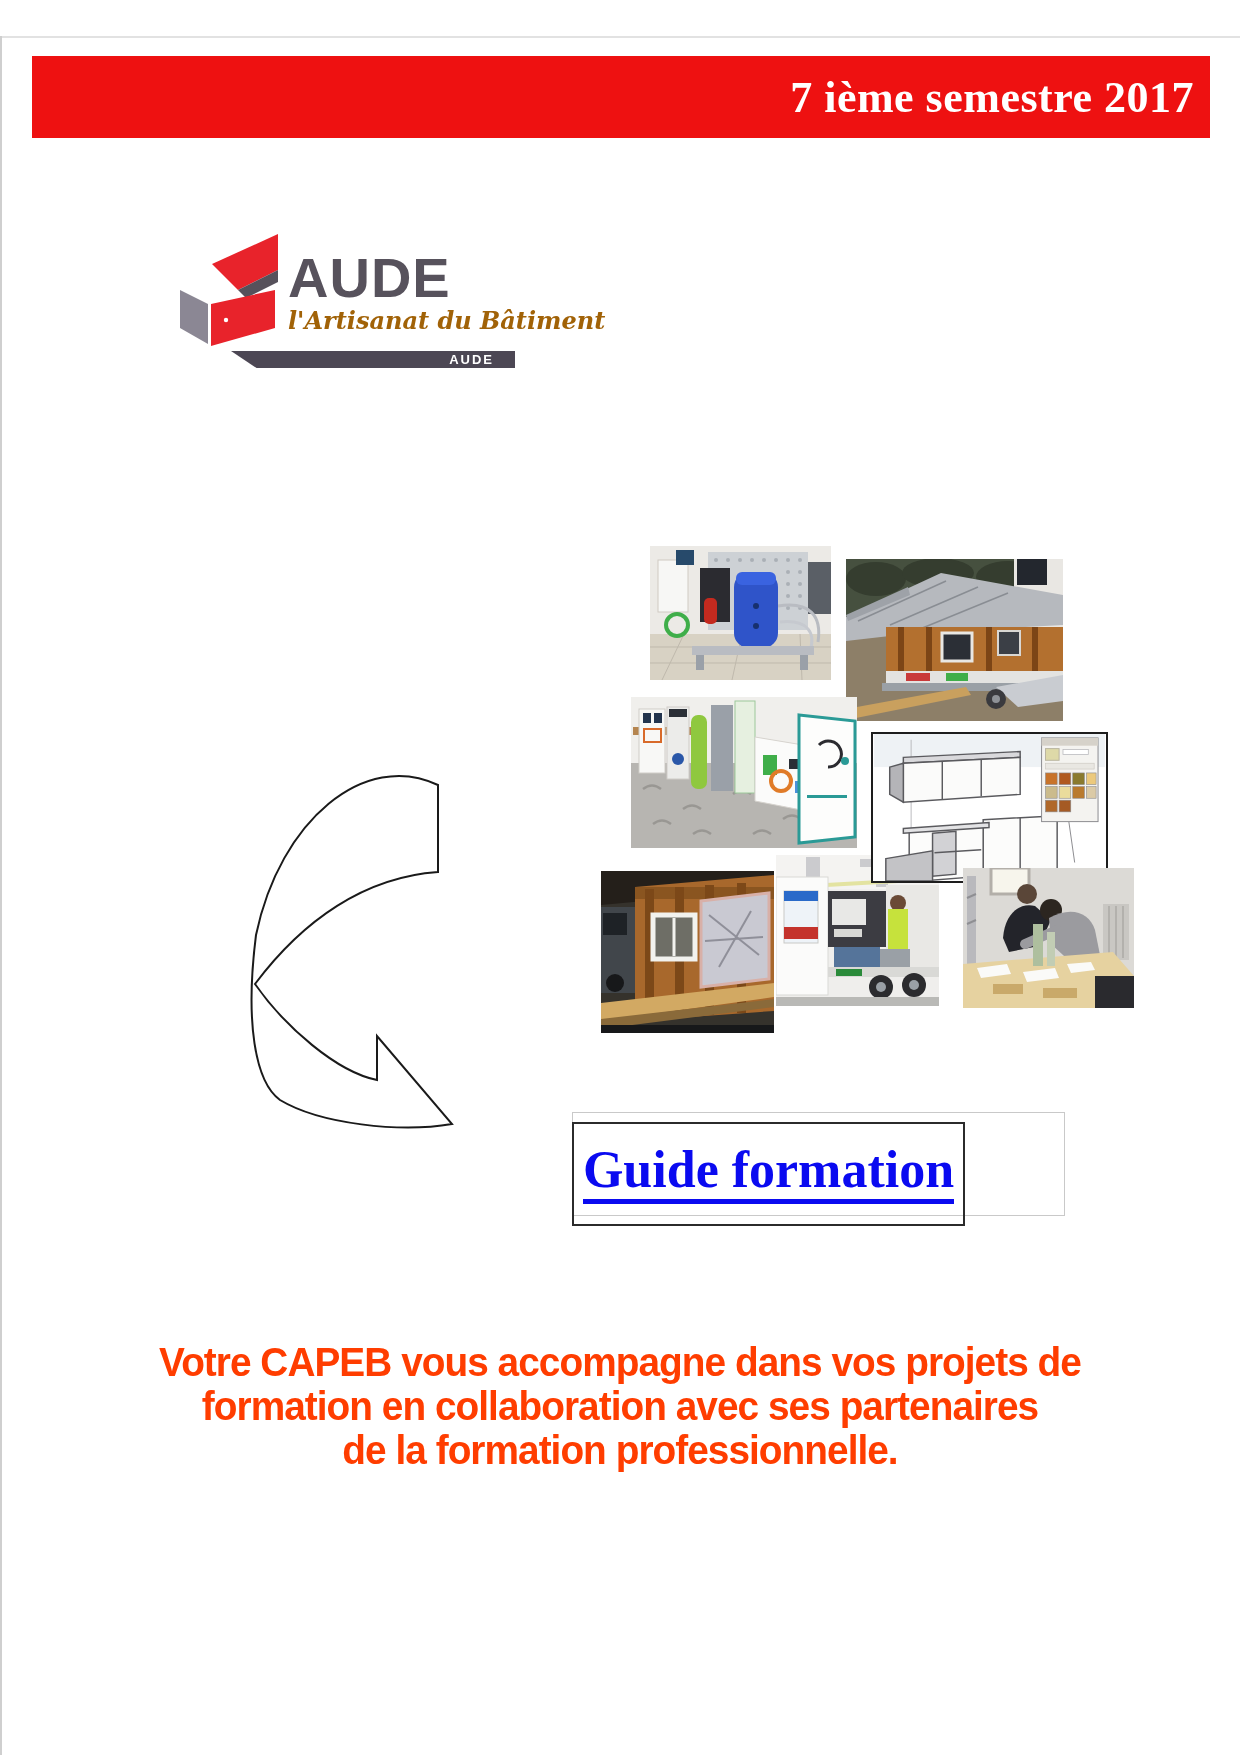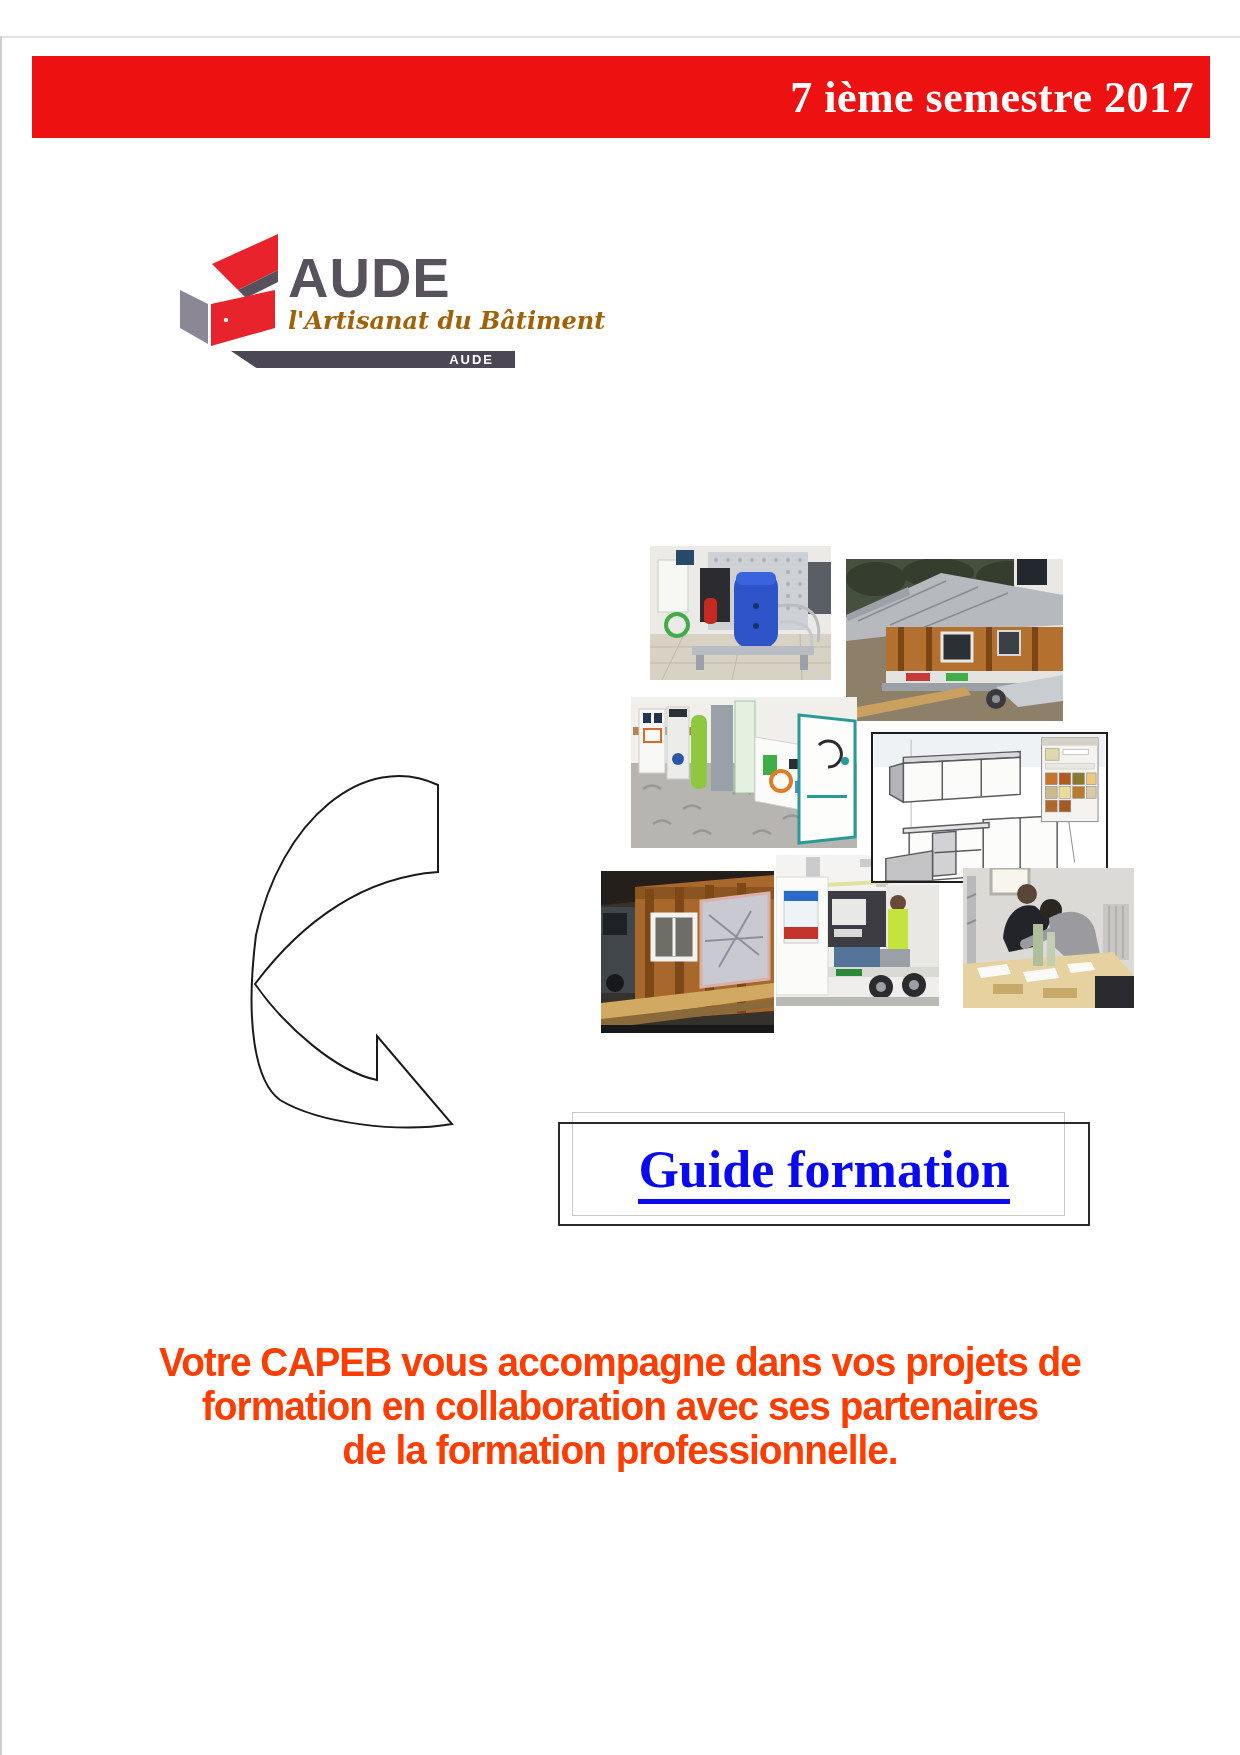--- a/index.html
+++ b/index.html
@@ -53,21 +53,21 @@
 
   
   .arrow{position:absolute;left:245px;top:692px;width:215px;height:440px;z-index:1;}
 
   
   .guide-shadow{
     position:absolute;left:572px;top:1112px;width:493px;height:104px;
     border:1px solid #c9c9c9;background:#ffffff;
   }
   .guide-box{
-    position:absolute;left:558px;top:1122px;width:532px;height:104px;
+    position:absolute;left:572px;top:1122px;width:393px;height:104px;
     border:2px solid #2b2b2b;background:transparent;
     display:flex;align-items:center;justify-content:center;
   }
   .guide-link{
     color:#0a0af0;font-family:"Liberation Serif",serif;font-weight:bold;font-size:52px;
     line-height:1;border-bottom:5px solid #0a0af0;padding-bottom:3px;cursor:pointer;
     white-space:nowrap;
   }
 
   

